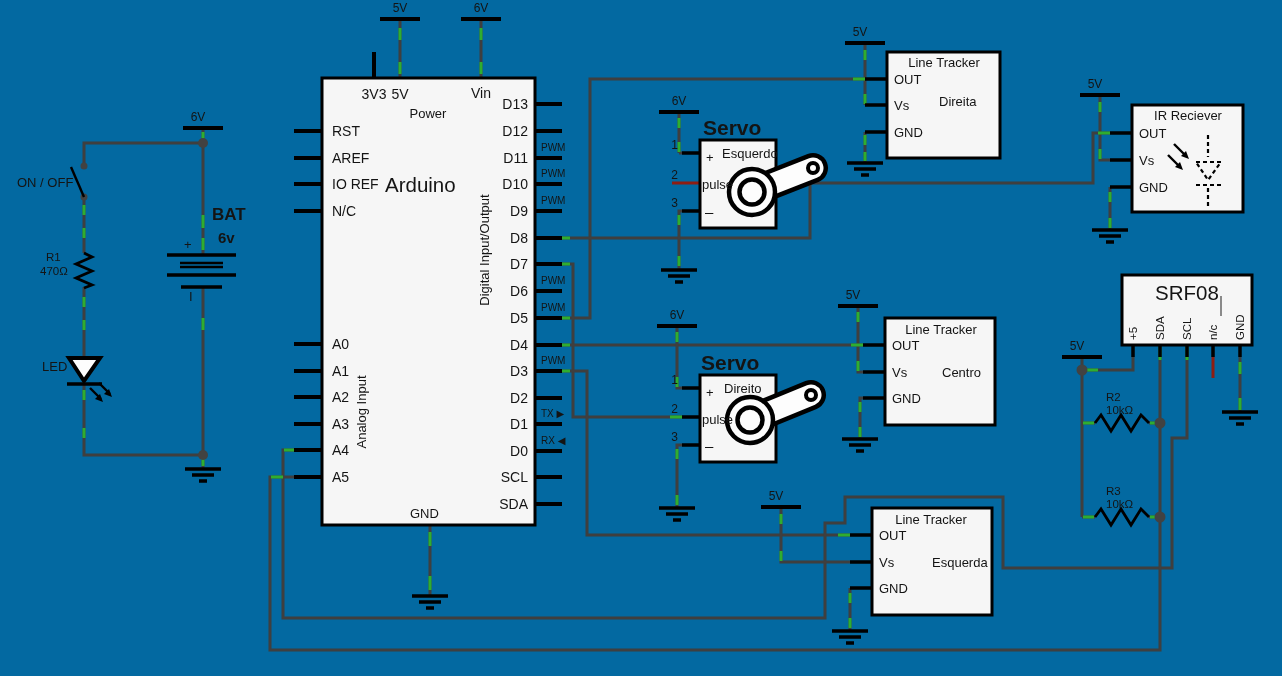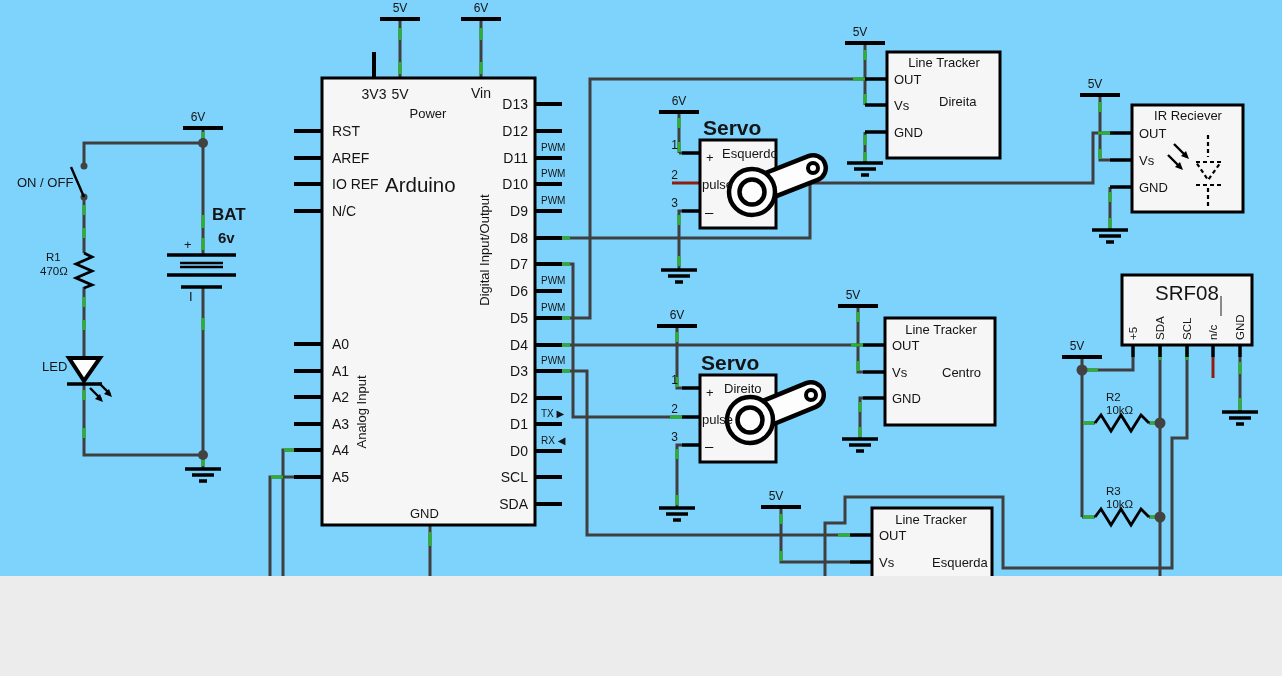--- a/index.html
+++ b/index.html
@@ -1,16 +1,16 @@
 <!DOCTYPE html>
 <html><head>
 <meta charset="utf-8">
 <style>
   html,body{margin:0;padding:0;background:#ececec;}
-  .stage{width:1282px;height:576px;background:#7dd3fc;position:relative;overflow:hidden;}
+  .stage{width:1282px;height:676px;background:#0369a1;position:relative;overflow:hidden;}
   svg text{font-family:"Liberation Sans",sans-serif;fill:#141414;}
   .w{fill:none;stroke:#3f3f3f;stroke-width:3;}
   .stub{stroke:#000;stroke-width:4;}
   .stub2{stroke:#000;stroke-width:3.5;}
   .box{fill:#f6f6f6;stroke:#000;stroke-width:3;}
   .gm{stroke:#2fae2f;stroke-width:3;}
   .redw{stroke:#8e1d12;stroke-width:3;}
   .gl{stroke:#000;stroke-width:3.5;}
   .zz{fill:none;stroke:#000;stroke-width:2.8;}
   .dot{fill:#424242;}

